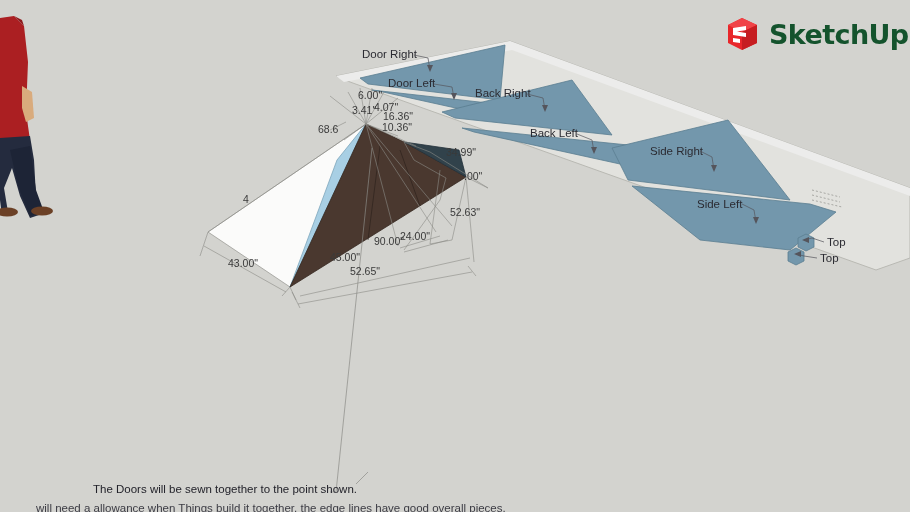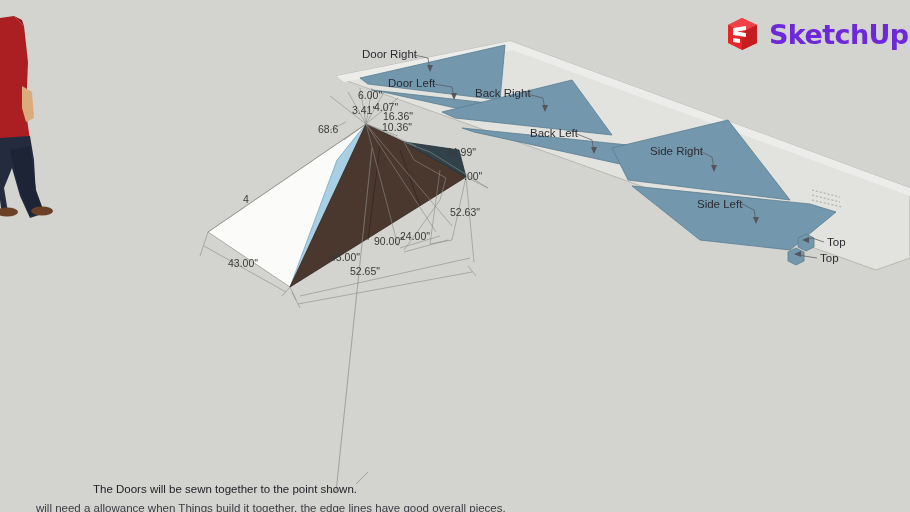--- a/index.html
+++ b/index.html
@@ -48,21 +48,21 @@
     left: 724px;
     top: 16px;
     display: flex;
     align-items: center;
     gap: 9px;
   }
   #logo-wordmark {
     font-family: "DejaVu Sans", sans-serif;
     font-size: 27px;
     font-weight: bold;
-    color: #6d28d9;
+    color: #14532d;
     letter-spacing: -0.6px;
     line-height: 1;
   }
 </style>
 </head>
 <body>
 
 <div id="app">
 
   <svg id="scene-svg" viewBox="0 0 910 512">

